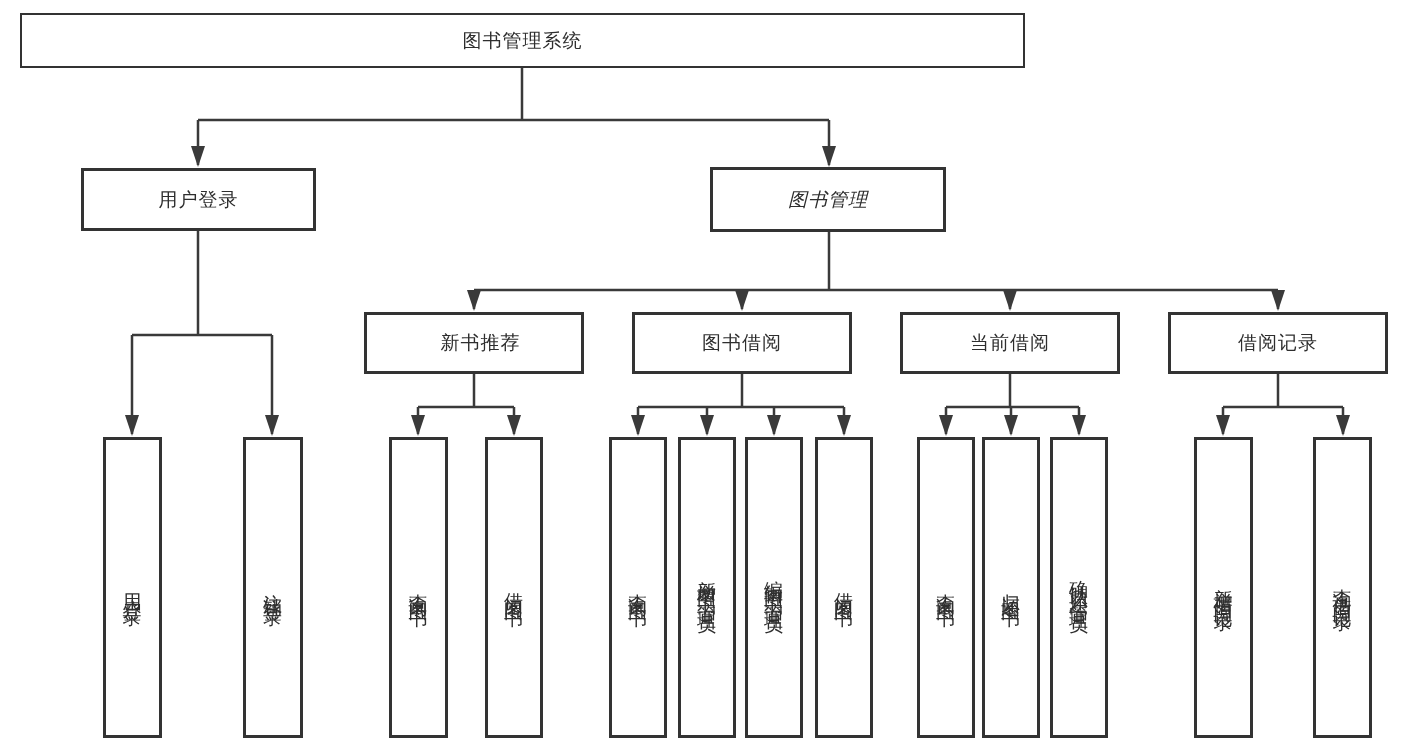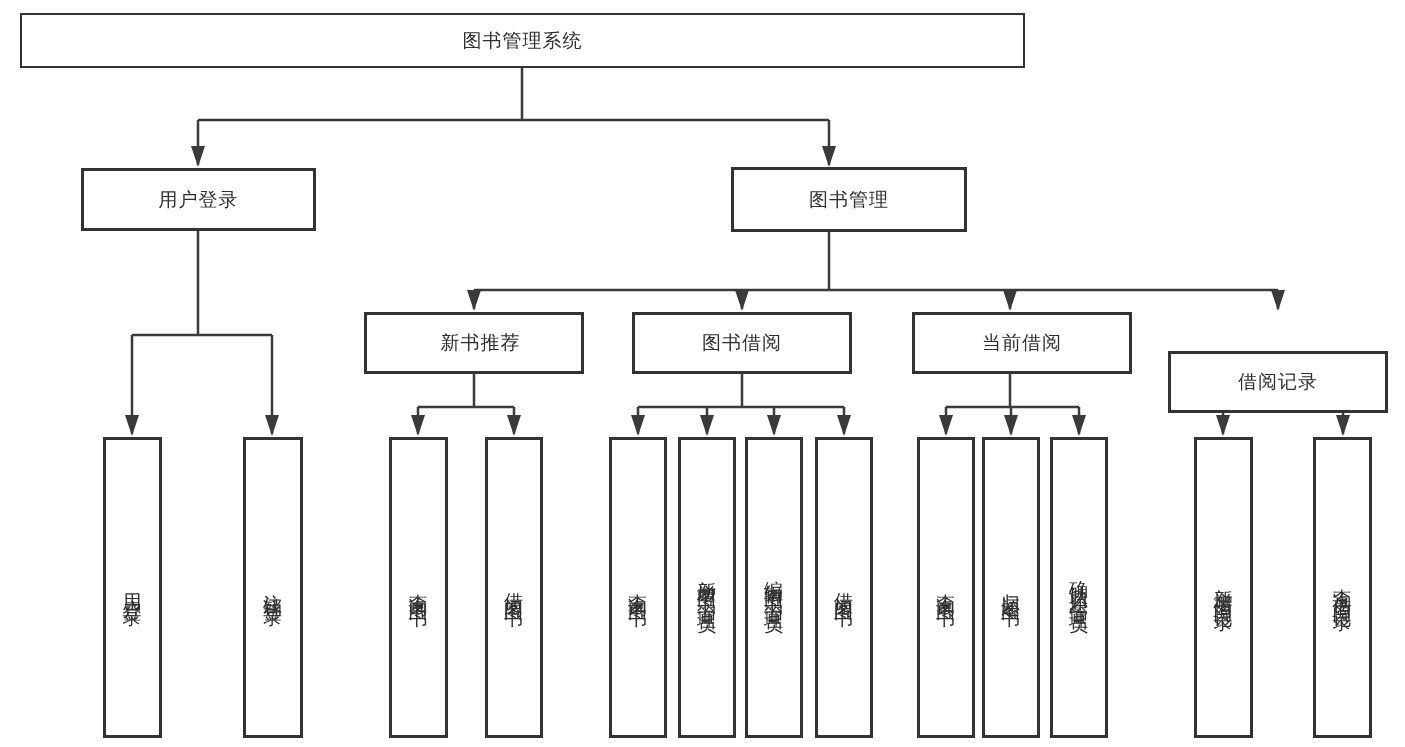--- a/index.html
+++ b/index.html
@@ -79,26 +79,26 @@
       <polygon points="1004,415 1018,415 1011,436"></polygon>
       <polygon points="1072,415 1086,415 1079,436"></polygon>
       <polygon points="1216,415 1230,415 1223,436"></polygon>
       <polygon points="1336,415 1350,415 1343,436"></polygon>
     </g>
   </svg>
 
   <div class="hnode root" style="left:20px; top:13px; width:1005px; height:55px;">图书管理系统</div>
 
   <div class="hnode" style="left:81px; top:168px; width:235px; height:63px;">用户登录</div>
-  <div class="hnode" style="left:731px; top:167px; width:236px; height:65px;">图书管理</div>
+  <div class="hnode" style="left:710px; top:167px; width:236px; height:65px;font-style:italic;">图书管理</div>
 
   <div class="hnode" style="left:364px; top:312px; width:220px; height:62px;padding-left:13px;">新书推荐</div>
   <div class="hnode" style="left:632px; top:312px; width:220px; height:62px;">图书借阅</div>
-  <div class="hnode" style="left:900px; top:312px; width:220px; height:62px;margin-left:12px;">当前借阅</div>
-  <div class="hnode" style="left:1168px; top:312px; width:220px; height:62px;margin-top:39px;">借阅记录</div>
+  <div class="hnode" style="left:900px; top:312px; width:220px; height:62px;">当前借阅</div>
+  <div class="hnode" style="left:1168px; top:312px; width:220px; height:62px;">借阅记录</div>
 
   <div class="vnode" style="left:103px; top:437px; width:59px; height:301px;">用户登录</div>
   <div class="vnode" style="left:243px; top:437px; width:60px; height:301px;">注销登录</div>
 
   <div class="vnode" style="left:389px; top:437px; width:59px; height:301px;">查询图书</div>
   <div class="vnode" style="left:485px; top:437px; width:58px; height:301px;">借阅图书</div>
 
   <div class="vnode" style="left:609px; top:437px; width:58px; height:301px;">查询图书</div>
   <div class="vnode" style="left:678px; top:437px; width:58px; height:301px;">新增图书（管理员）</div>
   <div class="vnode" style="left:745px; top:437px; width:58px; height:301px;">编辑图书（管理员）</div>

